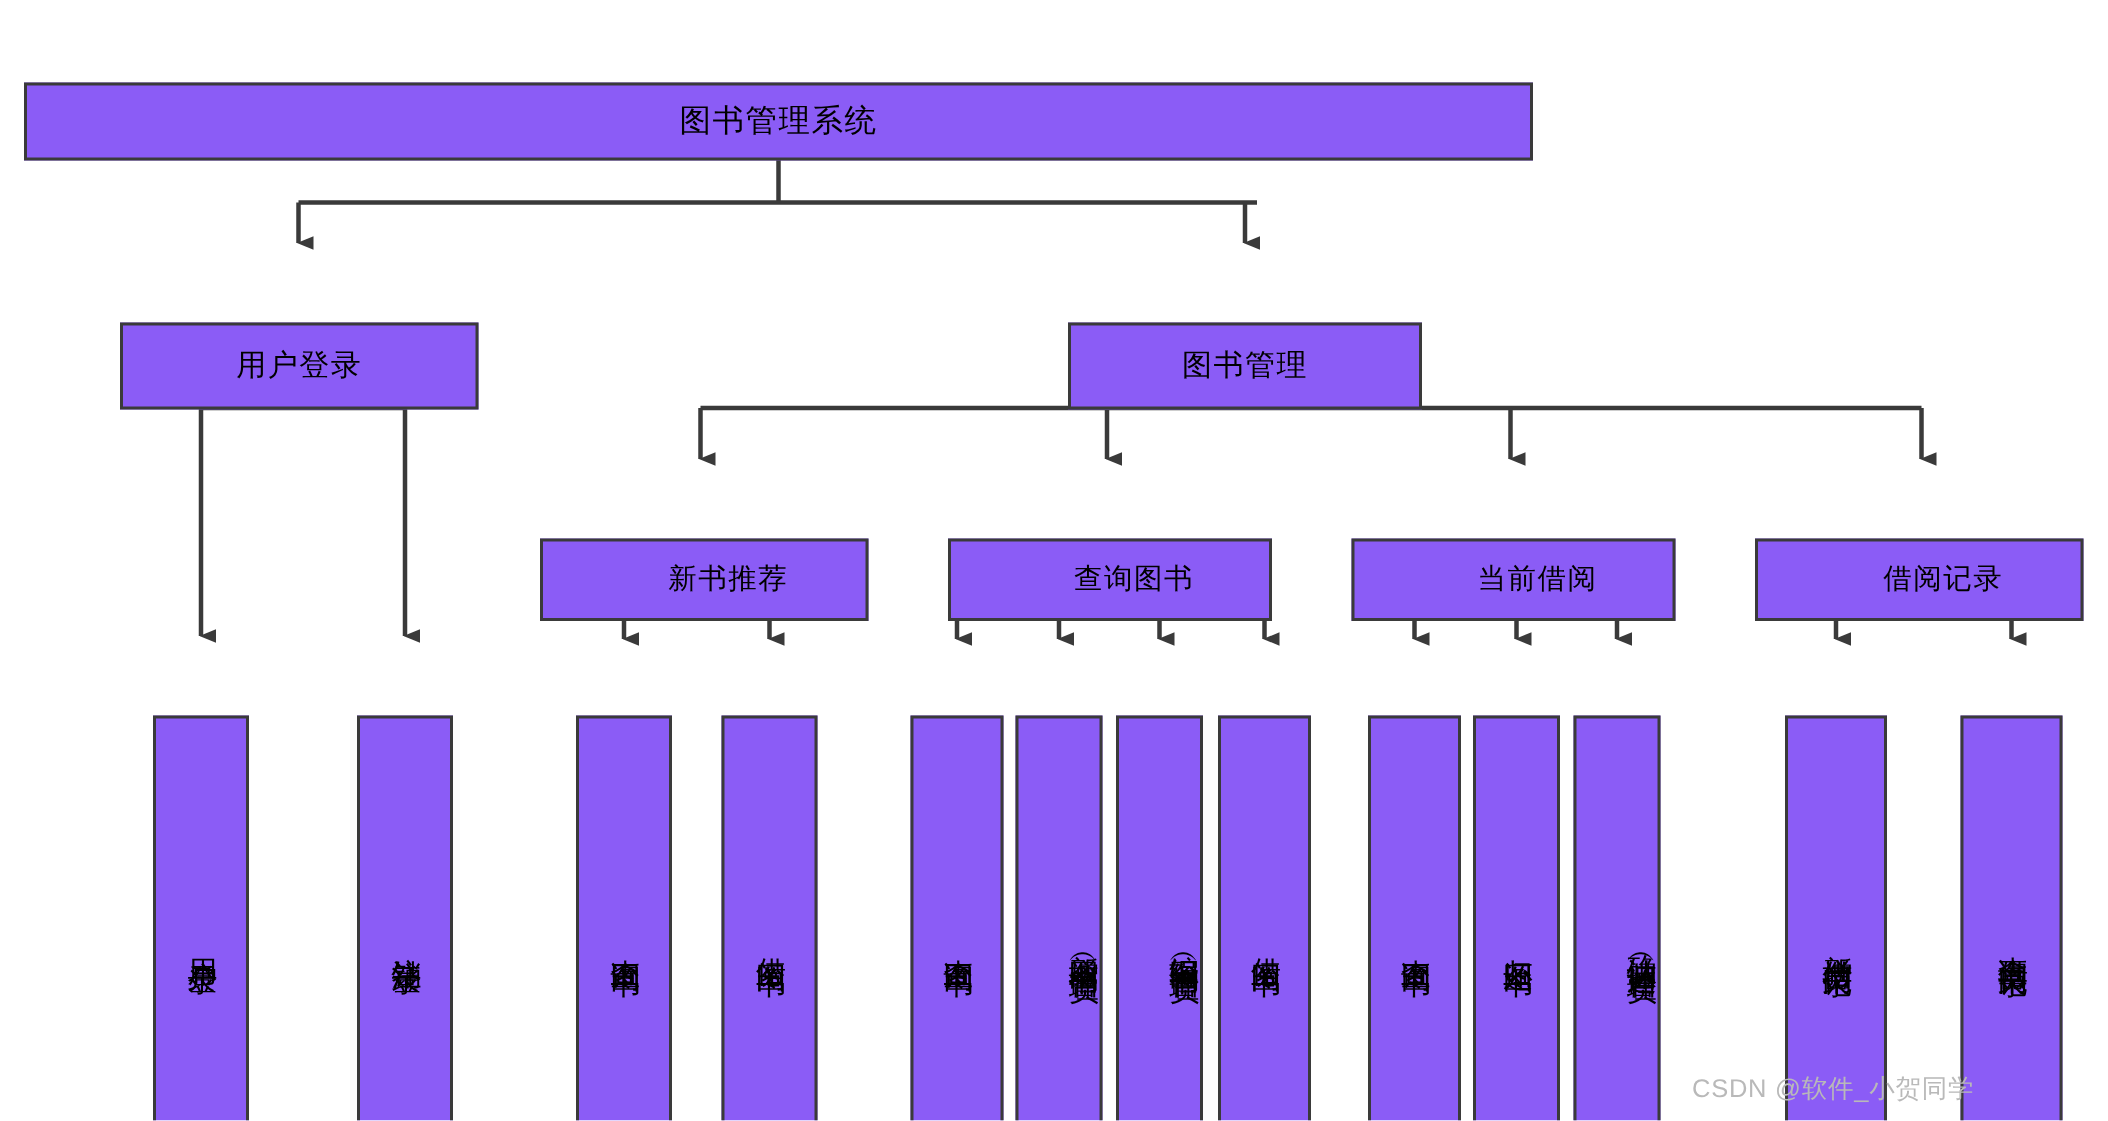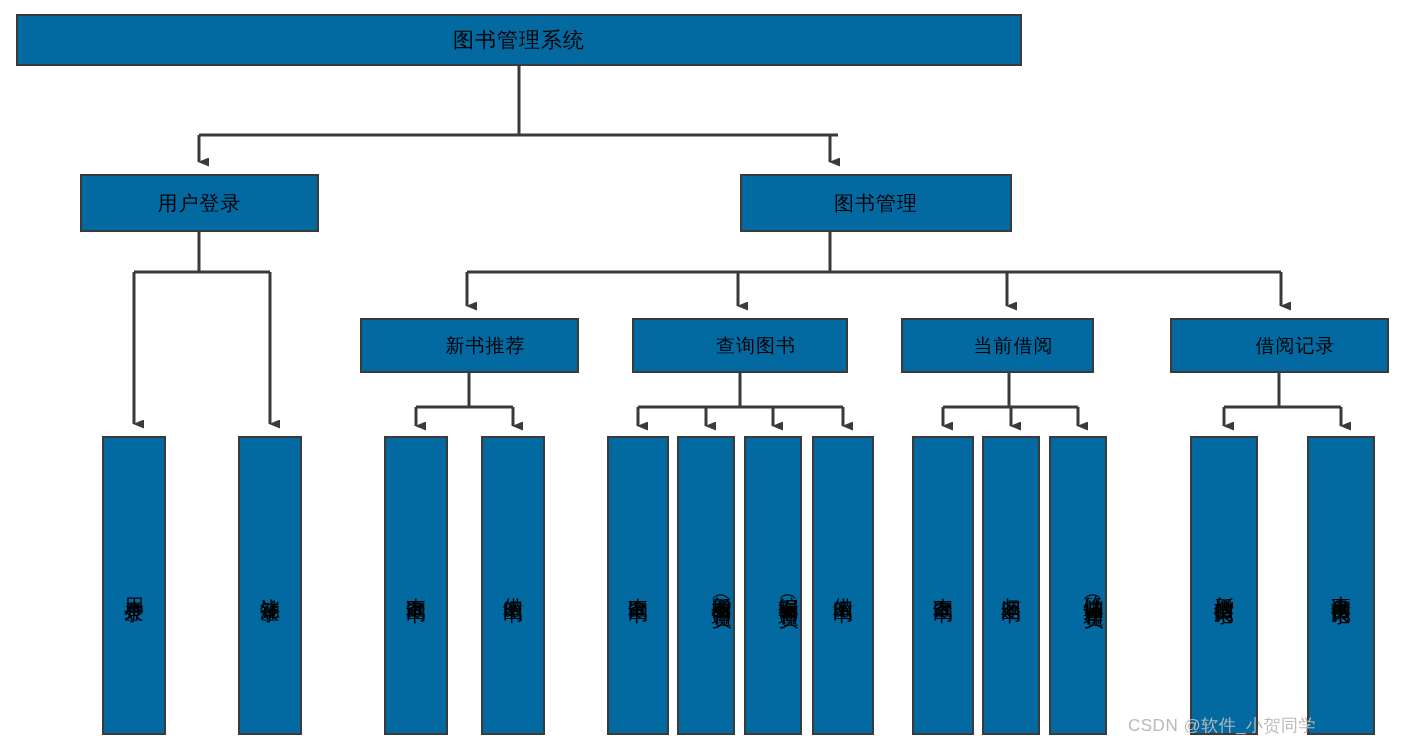--- a/index.html
+++ b/index.html
@@ -24,27 +24,28 @@
     left: 0;
     top: 0;
     width: 1405px;
     height: 747px;
     pointer-events: none;
   }
   .node {
     position: absolute;
     box-sizing: border-box;
     border: 2px solid #3a3a3a;
-    background: #0369a1;
+    background: #8b5cf6;
     display: flex;
     align-items: center;
     justify-content: center;
     text-align: center;
     color: #000000;
     z-index: 2;
+    margin-top: 41px;
   }
   .node.root {
     font-size: 21px;
     letter-spacing: 1px;
   }
   .node.level1 {
     font-size: 20px;
     letter-spacing: 1px;
   }
   .node.level2 {
@@ -136,31 +137,31 @@
     </g>
   </svg>
 
   <div class="node root" style="left:16px; top:14px; width:1006px; height:52px;">
     <span class="node-label">图书管理系统</span>
   </div>
 
   <div class="node level1" style="left:80px; top:174px; width:239px; height:58px;">
     <span class="node-label">用户登录</span>
   </div>
-  <div class="node level1" style="left:740px; top:174px; width:272px; height:58px;font-family:Liberation Serif, serif;">
+  <div class="node level1" style="left:712px; top:174px; width:236px; height:58px;font-family:Liberation Serif, serif;">
     <span class="node-label">图书管理</span>
   </div>
 
   <div class="node level2" style="left:360px; top:318px; width:219px; height:55px;">
     <span class="node-label">新书推荐</span>
   </div>
   <div class="node level2" style="left:632px; top:318px; width:216px; height:55px;">
     <span class="node-label">查询图书</span>
   </div>
-  <div class="node level2" style="left:901px; top:318px; width:193px; height:55px;">
+  <div class="node level2" style="left:901px; top:318px; width:216px; height:55px;">
     <span class="node-label">当前借阅</span>
   </div>
   <div class="node level2" style="left:1170px; top:318px; width:219px; height:55px;justify-content:center;">
     <span class="node-label">借阅记录</span>
   </div>
 
   <div class="node leaf leaf-short" style="left:102px; top:436px; width:64px; height:299px;">
     <span class="node-label">用户登录</span>
   </div>
   <div class="node leaf leaf-short" style="left:238px; top:436px; width:64px; height:299px;">

